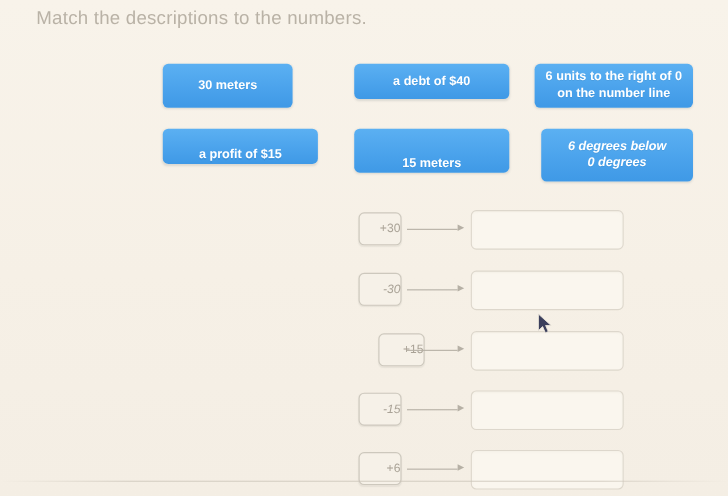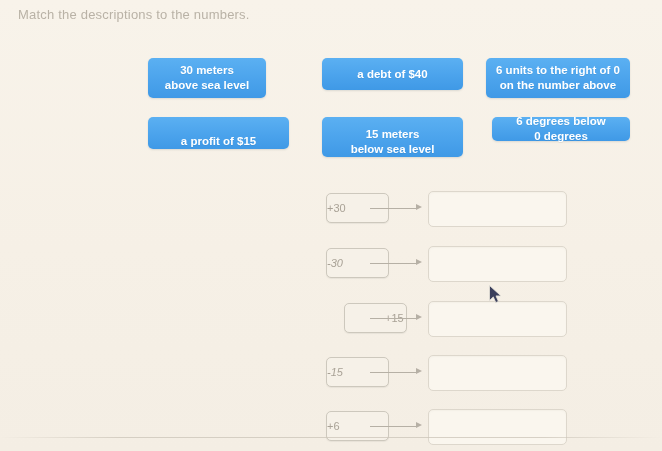--- a/index.html
+++ b/index.html
@@ -17,23 +17,23 @@
   #stage {
     position: relative;
     width: 662px;
     height: 451px;
     background: linear-gradient(180deg, #f8f3ea 0%, #f6f0e6 55%, #f4eee4 100%);
   }
 
   
   .prompt {
     position: absolute;
-    left: 18px;
+    left: 33px;
     top: 7px;
-    font-size: 13px;
+    font-size: 17px;
     color: #b9b2a6;
     letter-spacing: .2px;
     white-space: nowrap;
   }
 
   
   .tile {
     position: absolute;
     background: linear-gradient(180deg, #5bb0f2 0%, #4ba3ec 55%, #3f99e6 100%);
     border-radius: 5px;
@@ -48,30 +48,30 @@
     box-shadow: 0 1px 2px rgba(60,70,80,0.14);
     box-sizing: border-box;
     padding: 0 6px;
     text-shadow: 0 1px 0 rgba(0,0,0,0.06);
   }
   .tile span { display: block; }
 
   
   .numchip {
     position: absolute;
-    width: 63px;
+    width: 39px;
     height: 30px;
     border: 1.5px solid #cdc8bd;
     border-radius: 5px;
     background: #f6f1e8;
     color: #a9a296;
     font-size: 11px;
     display: flex;
     align-items: center;
-    justify-content: flex-start;
+    justify-content: flex-end;
     box-sizing: border-box;
     box-shadow: 0 1px 1px rgba(120,115,105,0.10);
   }
 
   
   .arrow {
     position: absolute;
     height: 12px;
   }
   .arrow .shaft {
@@ -122,51 +122,49 @@
 </head>
 <body>
 
 <div id="stage">
 
   <div class="prompt">Match the descriptions to the numbers.</div>
 
   <div class="tile" style="left:148px; top:58px; width:118px; height:40px;">
     <div>
       <span>30 meters</span>
-      <span>above sea level</span>
     </div>
   </div>
 
   <div class="tile" style="left:322px; top:58px; width:141px; height:32px;">
     <div>
       <span>a debt of $40</span>
     </div>
   </div>
 
   <div class="tile" style="left:486px; top:58px; width:144px; height:40px;">
     <div>
       <span>6 units to the right of 0</span>
-      <span>on the number above</span>
+      <span>on the number line</span>
     </div>
   </div>
 
   <div class="tile" style="left:148px; top:117px; width:141px; height:32px;align-items:flex-end;">
     <div>
       <span>a profit of $15</span>
     </div>
   </div>
 
   <div class="tile" style="left:322px; top:117px; width:141px; height:40px;align-items:flex-end;">
     <div>
       <span>15 meters</span>
-      <span>below sea level</span>
-    </div>
-  </div>
-
-  <div class="tile" style="left:492px; top:117px; width:138px; height:24px;">
+    </div>
+  </div>
+
+  <div class="tile" style="left:492px; top:117px; width:138px; height:48px;font-style:italic;">
     <div>
       <span>6 degrees below</span>
       <span>0 degrees</span>
     </div>
   </div>
 
   <div class="numchip" style="left:326px; top:193px;">
     <span>+30</span>
   </div>
   <div class="arrow" style="left:370px; top:202px; width:52px;">

